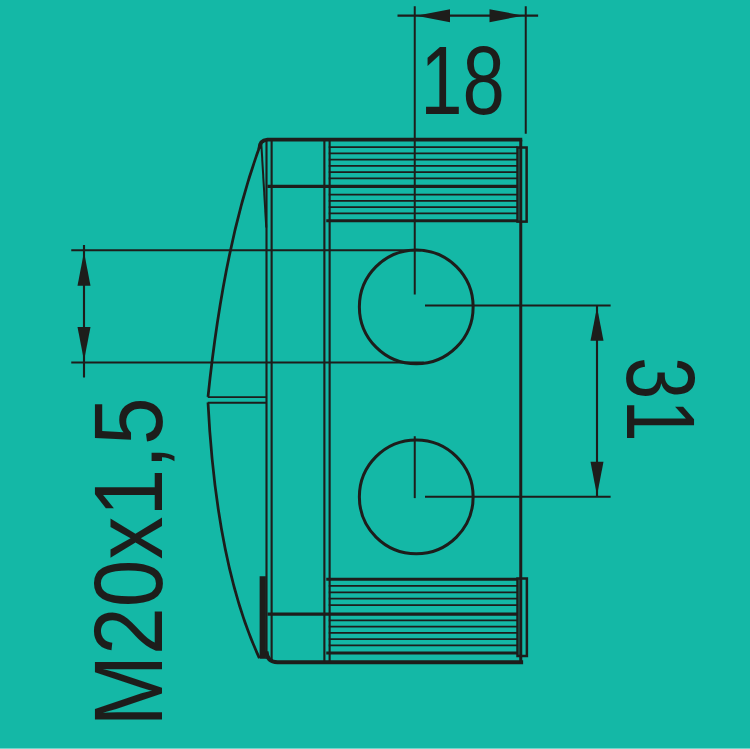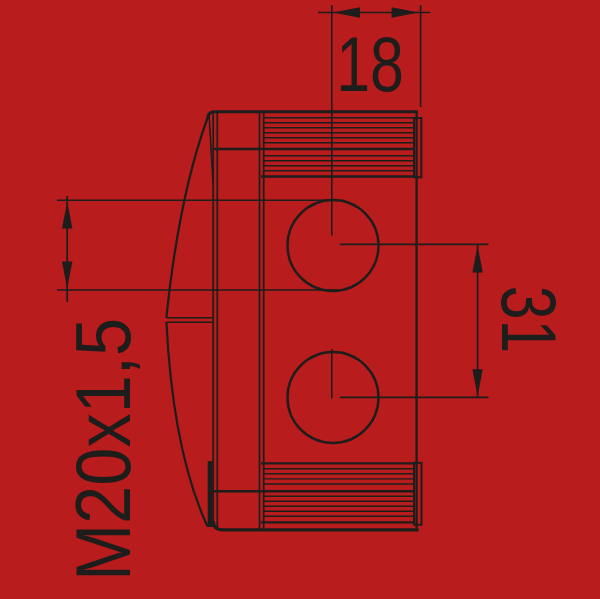--- a/index.html
+++ b/index.html
@@ -1,16 +1,16 @@
 <!DOCTYPE html>
 <html><head>
 <meta charset="utf-8">
 <style>
   html,body{margin:0;padding:0;background:#ffffff;}
-  .stage{position:relative;width:600px;height:599px;background:#b91c1c;overflow:hidden;}
+  .stage{position:relative;width:600px;height:599px;background:#14b8a6;overflow:hidden;}
   svg{display:block;}
   .ln{stroke:#1d1d1b;fill:none;stroke-linecap:butt;}
   .fl{fill:#1d1d1b;stroke:none;}
   text.dim{font-family:"Liberation Sans",sans-serif;font-size:78px;fill:#1d1d1b;}
 </style>
 </head>
 <body>
 
 <div class="stage">
 <svg width="600" height="599" viewBox="0 0 600 599">

